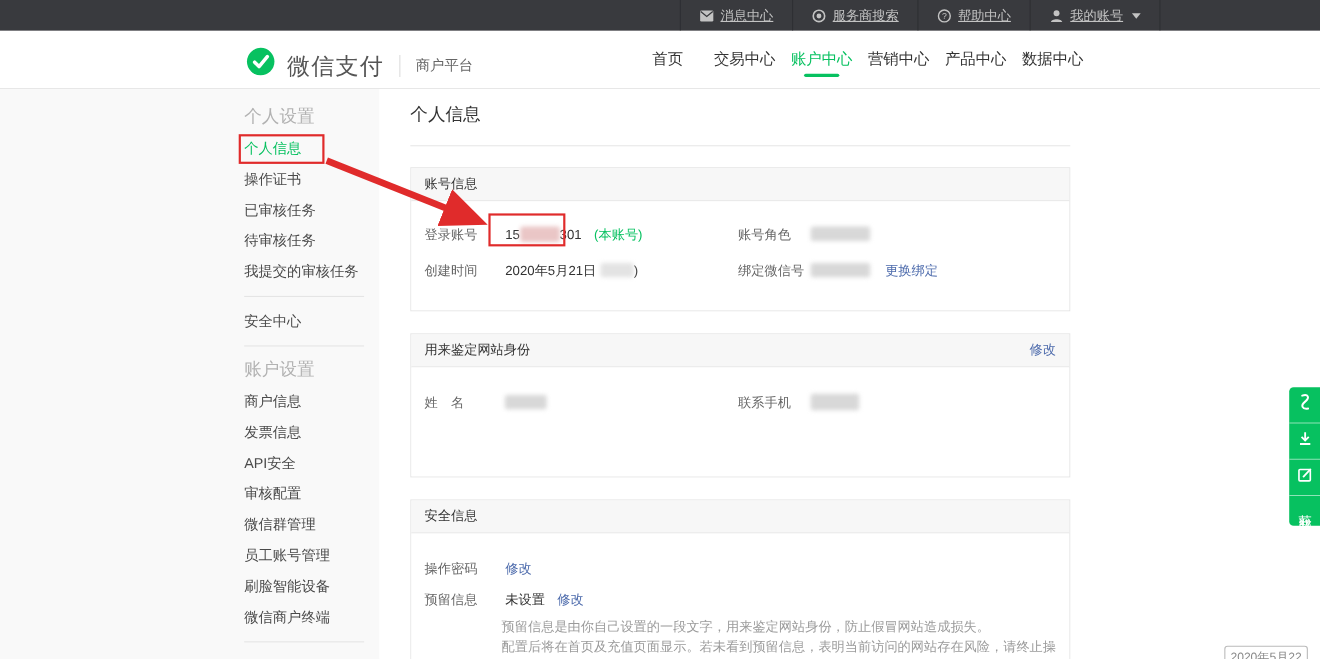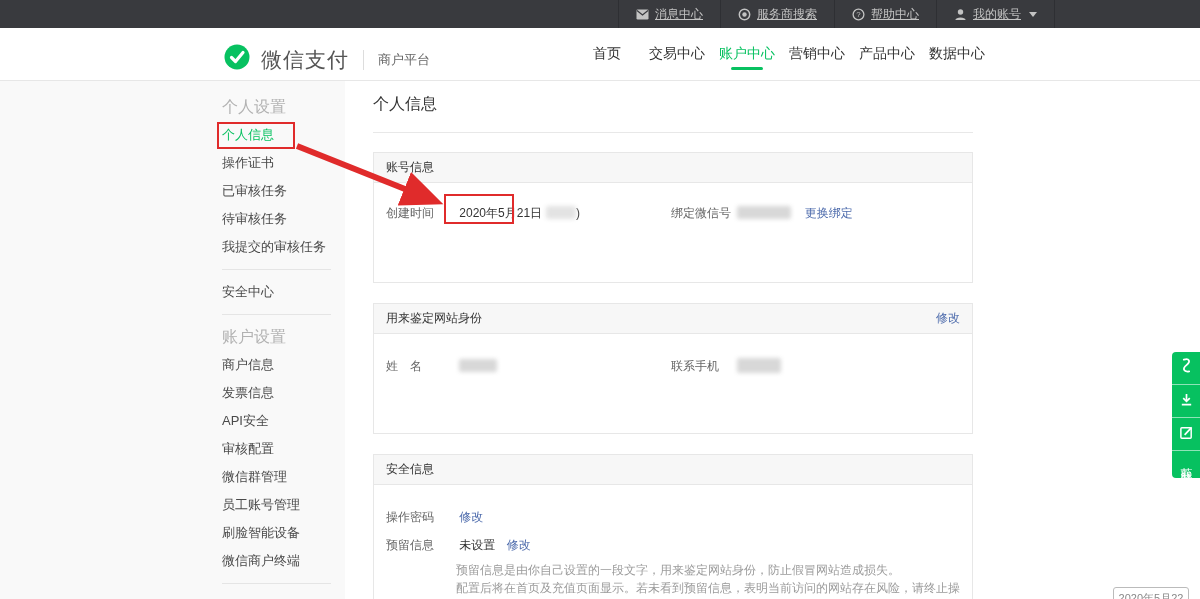--- a/index.html
+++ b/index.html
@@ -168,20 +168,29 @@
     <div class="content">
       <div class="page-title">个人信息</div>
       <div class="title-div"></div>
 
       <div class="card">
         <div class="card-head">
           <span>账号信息</span>
         </div>
         <div class="card-body b1">
           <div class="row">
+            <span class="lbl">登录账号</span>
+            <span class="val"><span>15</span><span class="blur pink" style="width:36px;"></span><span>301</span></span>
+            <span class="tag-green">(本账号)</span>
+            <span class="col2">
+              <span class="lbl">账号角色</span>
+              <span class="blur" style="width:54px;"></span>
+            </span>
+          </div>
+          <div class="row">
             <span class="lbl">创建时间</span>
             <span class="val"><span>2020年5月21日</span><span class="blur lite" style="width:30px;margin-left:4px;"></span><span>)</span></span>
             <span class="col2">
               <span class="lbl">绑定微信号</span>
               <span class="blur" style="width:54px;"></span>
               <a class="link" style="margin-left:10px;">更换绑定</a>
             </span>
           </div>
         </div>
       </div>

